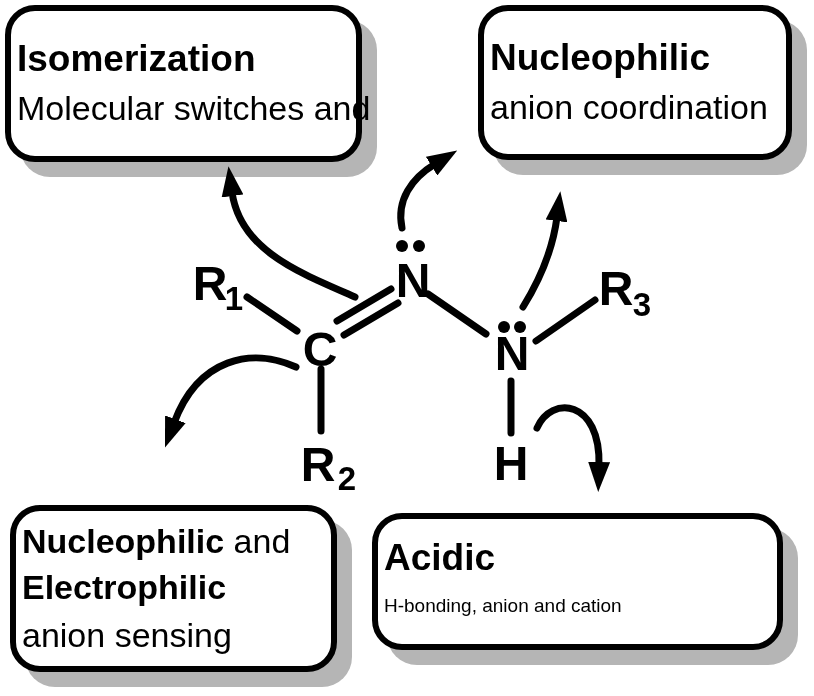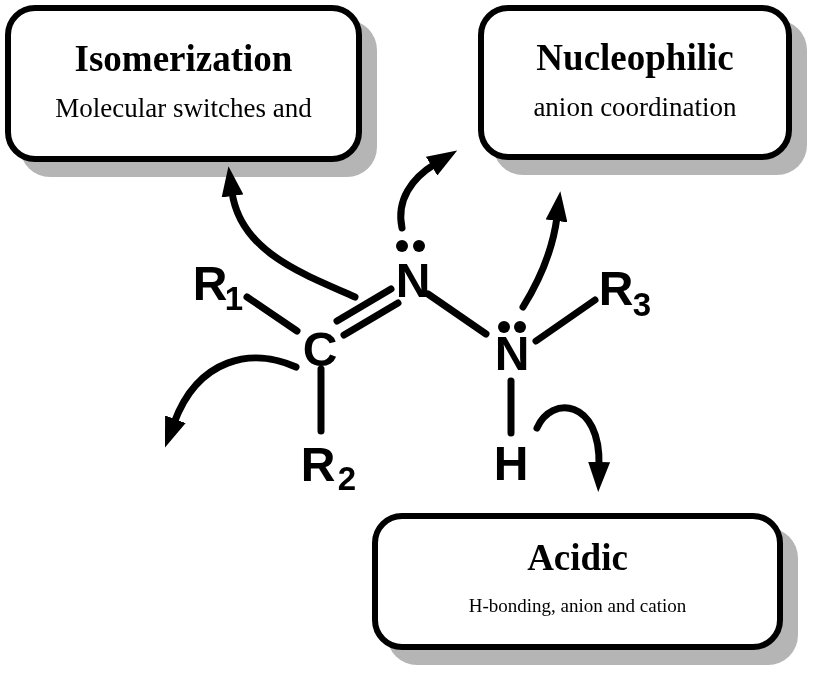--- a/index.html
+++ b/index.html
@@ -15,36 +15,35 @@
   .callout {
     position: absolute;
     box-sizing: border-box;
     background: #ffffff;
     border: 6px solid #000000;
     border-radius: 30px;
     box-shadow: 15px 15px 0 0 #b5b5b5;
     display: flex;
     flex-direction: column;
     justify-content: center;
-    align-items: center;
+    align-items: flex-start;
     text-align: center;
     padding: 0 6px;
-    font-family: Liberation Serif, serif;
   }
   .box-title {
     font-weight: bold;
     font-size: 37px;
     line-height: 48px;
     white-space: nowrap;
   }
   .box-title.small { font-size: 34px; line-height: 46px; }
   .box-title .regular { font-weight: normal; }
   .box-line {
     font-weight: normal;
-    font-size: 27px;
+    font-size: 34px;
     line-height: 50px;
     white-space: nowrap;
   }
   .box-line.tight { font-size: 19px; line-height: 48px; }
   #box-tl { left: 5px;   top: 5px;   width: 357px; height: 157px; }
   #box-tr { left: 478px; top: 5px;   width: 314px; height: 155px; }
   #box-bl { left: 10px;  top: 505px; width: 327px; height: 167px; }
   #box-br { left: 372px; top: 513px; width: 411px; height: 137px; }
   svg.overlay {
     position: absolute;
@@ -77,20 +76,25 @@
   <div class="callout" id="box-tl">
     <div class="box-title">Isomerization</div>
     <div class="box-line">Molecular switches and</div>
   </div>
 
   <div class="callout" id="box-tr">
     <div class="box-title">Nucleophilic</div>
     <div class="box-line">anion coordination</div>
   </div>
 
+  <div class="callout" id="box-bl">
+    <div class="box-title small"><span>Nucleophilic</span><span class="regular"> and</span></div>
+    <div class="box-title small">Electrophilic</div>
+    <div class="box-line">anion sensing</div>
+  </div>
 
   <div class="callout" id="box-br">
     <div class="box-title">Acidic</div>
     <div class="box-line tight">H-bonding, anion and cation</div>
   </div>
 
   <svg class="overlay" viewBox="0 0 814 696">
     <defs>
       <marker id="ah" markerWidth="30" markerHeight="22" refX="4" refY="11" orient="auto" markerUnits="userSpaceOnUse">
         <path d="M0,0 L30,11 L0,22 Z" fill="#000000"></path>

